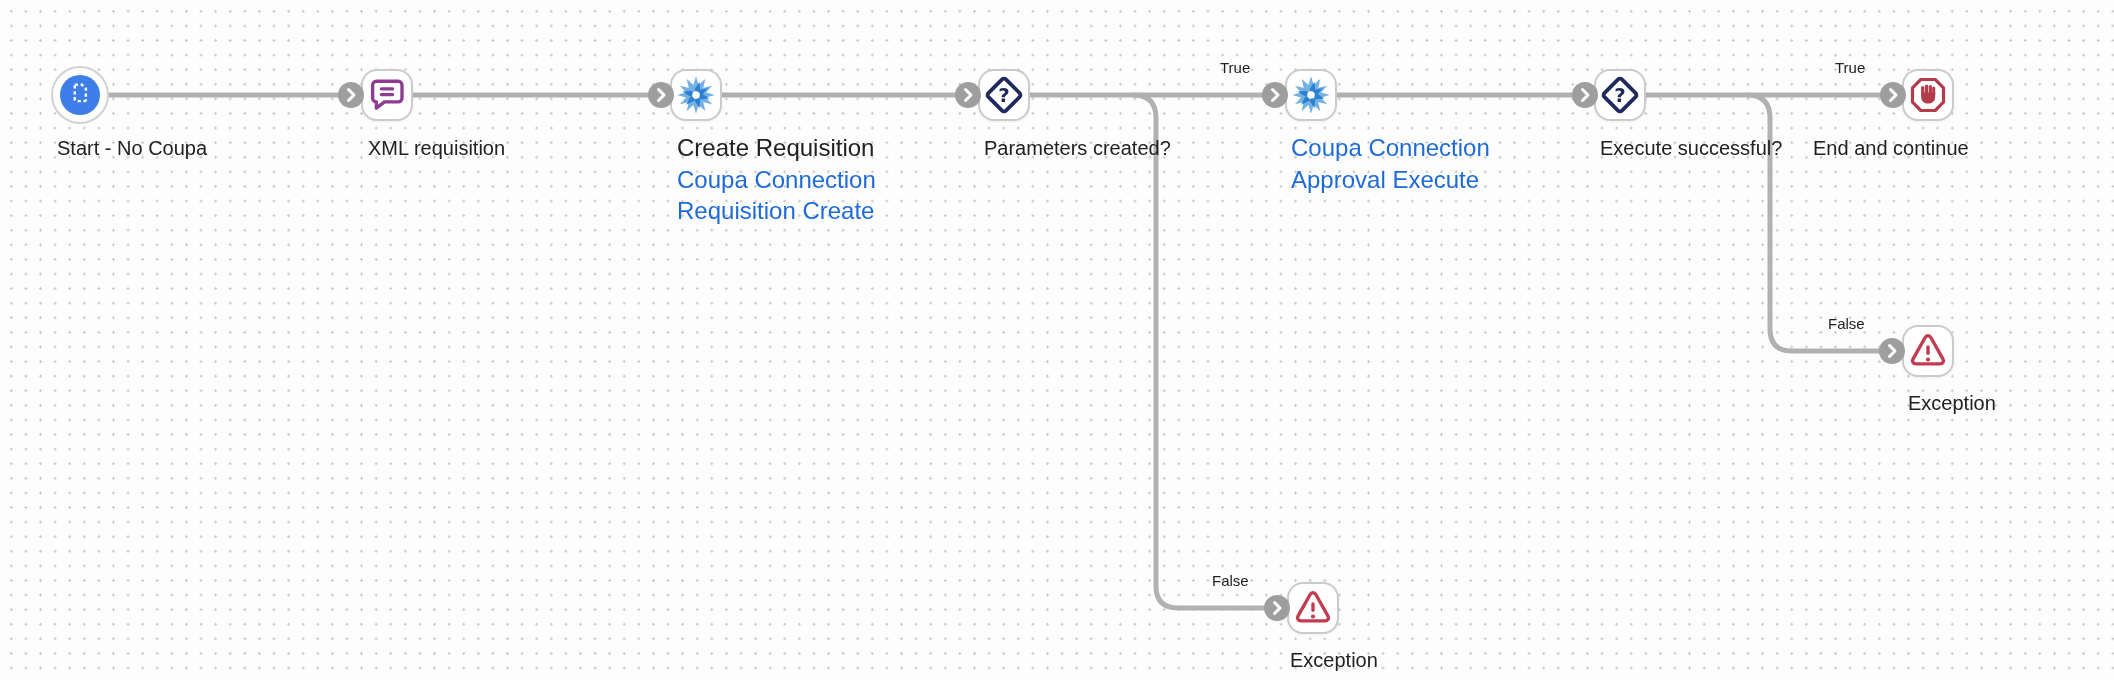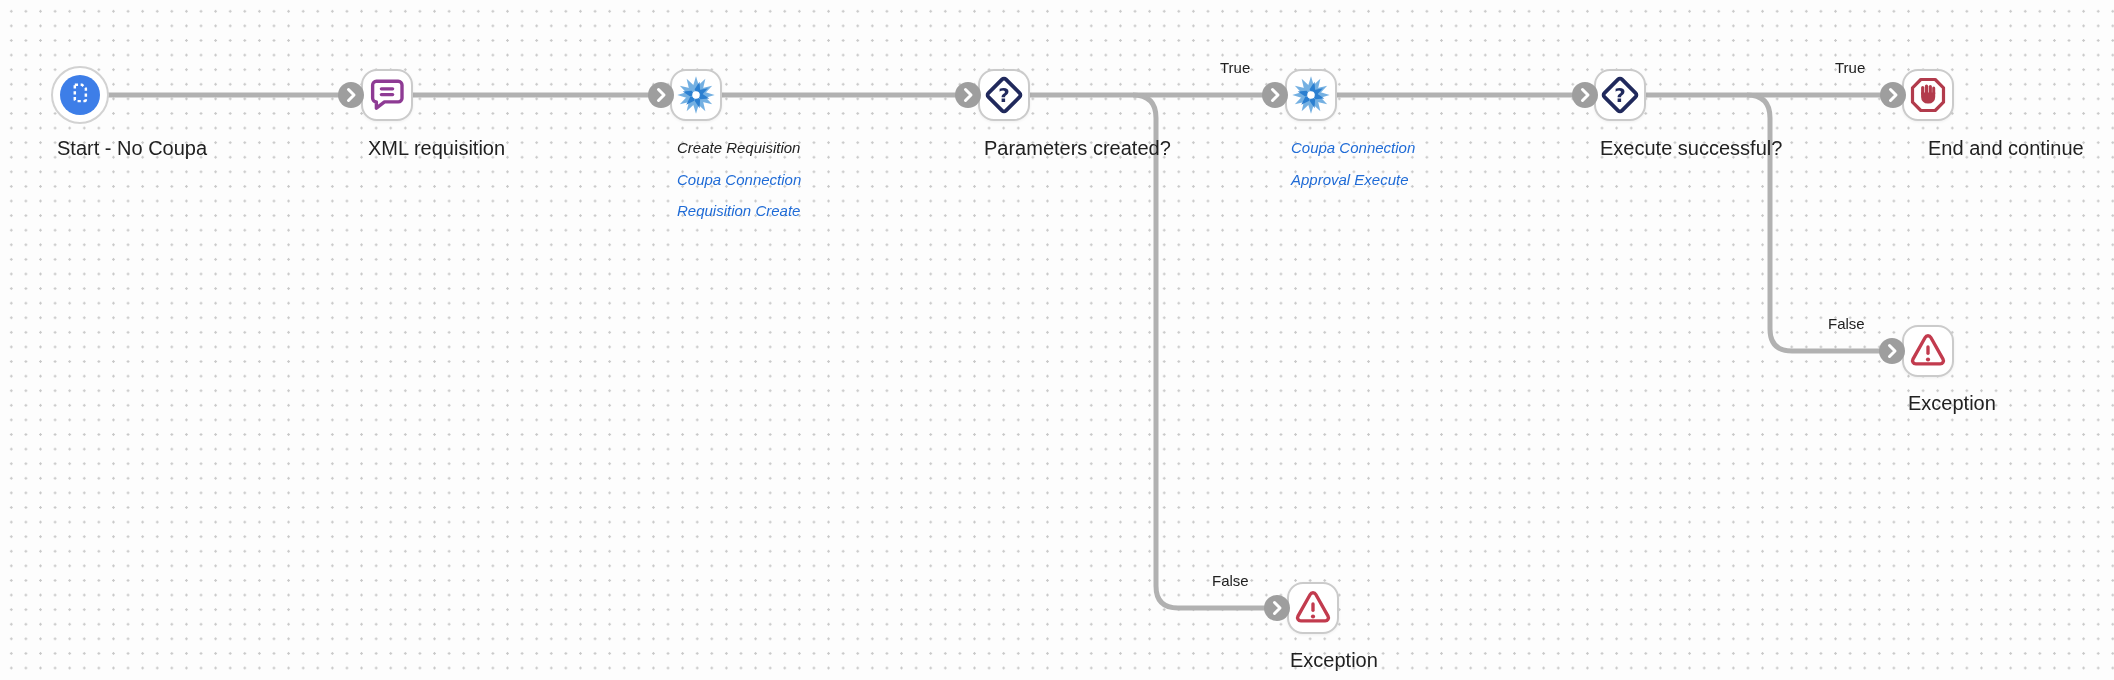--- a/index.html
+++ b/index.html
@@ -30,21 +30,21 @@
     width:40px;height:40px;border-radius:50%;background:#3d7ee8;
     display:flex;align-items:center;justify-content:center;
   }
   .port{
     position:absolute;width:26px;height:26px;z-index:3;display:block;
   }
   .label{
     position:absolute;z-index:2;font-size:20px;line-height:21px;color:#212121;white-space:nowrap;
   }
   .label-block{
-    position:absolute;z-index:2;font-size:15px;line-height:31.5px;color:#212121;white-space:nowrap;font-style:italic;
+    position:absolute;z-index:2;font-size:24px;line-height:31.5px;color:#212121;white-space:nowrap;
   }
   .label-block .link{color:#1f6bd6;display:block;text-decoration:none;cursor:pointer;}
   .branch-label{
     position:absolute;z-index:2;font-size:15px;line-height:21px;color:#212121;white-space:nowrap;
   }
 </style>
 </head>
 <body>
 
 <div id="canvas">
@@ -210,21 +210,21 @@
         <g fill="#b23b4c">
           <rect x="13.1" y="11" width="3.2" height="9" rx="1.6"></rect>
           <rect x="16.9" y="9.4" width="3.2" height="10.5" rx="1.6"></rect>
           <rect x="20.7" y="10" width="3.2" height="10" rx="1.6"></rect>
           <rect x="24.2" y="11.6" width="3" height="8.5" rx="1.5"></rect>
           <path d="M13.1 17.6 h14.1 v4.4 a6.6 6.6 0 0 1 -6.6 6.6 h-0.9 a6.6 6.6 0 0 1 -6.6 -6.6 z"></path>
         </g>
       </svg>
     </span>
   </div>
-  <div class="label" style="left:1928px;top:138px">End and continue</div>
+  <div class="label" style="left:1813px;top:138px">End and continue</div>
 
   <div class="branch-label" style="left:1828px;top:313px">False</div>
   <div class="node" style="left:1902px;top:325px">
     <span class="icon">
       <svg width="42" height="42" viewBox="0 0 40 40">
           <path d="M17.3 7.1 a3.1 3.1 0 0 1 5.4 0 l11.6 20.6 a3.1 3.1 0 0 1 -2.7 4.6 H8.4 a3.1 3.1 0 0 1 -2.7 -4.6 z" fill="#fff" stroke="#c23b4e" stroke-width="3.2" stroke-linejoin="round"></path>
           <rect x="18.4" y="14.6" width="3.2" height="9.2" rx="1.6" fill="#c23b4e"></rect>
           <circle cx="20" cy="28.1" r="2" fill="#c23b4e"></circle>
         </svg>
     </span>

